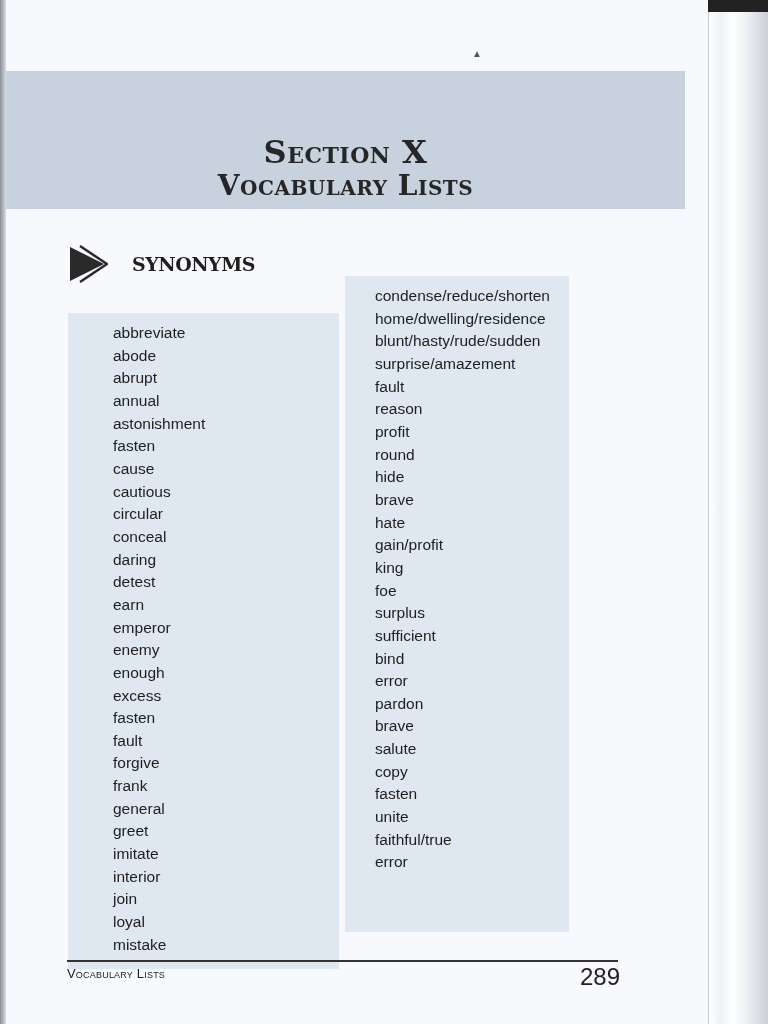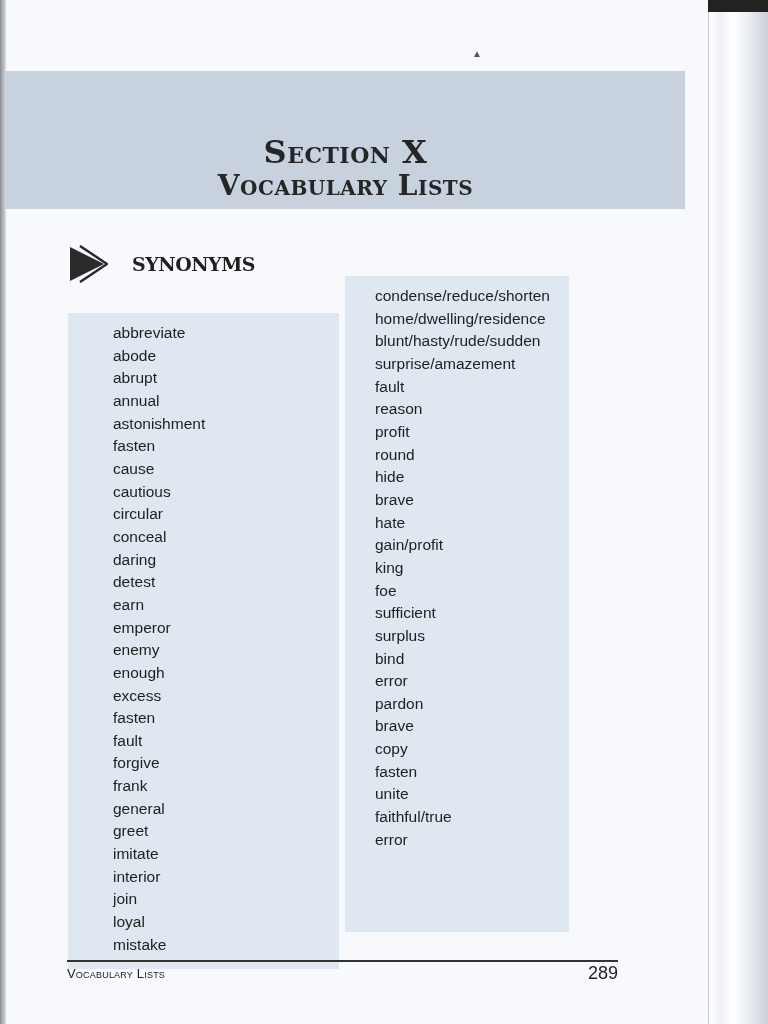--- a/index.html
+++ b/index.html
@@ -64,21 +64,21 @@
     .footer-rule {
       position: absolute; left: 67px; top: 960px; width: 551px; height: 1.5px;
       background: #333;
     }
     .footer-left {
       position: absolute; left: 67px; top: 966px;
       font-size: 13px; color: #222; font-variant: small-caps; letter-spacing: 0.2px;
     }
     .footer-right {
       position: absolute; left: 580px; top: 963px; width: 38px; text-align: right;
-      font-size: 18px; color: #222;
+      font-size: 24px; color: #222;
     }
   </style>
 </head>
 <body>
 
 <div class="left-edge"></div>
 <div class="corner-dark"></div>
 <div class="page-stack"></div>
 
 <div class="page"></div>
@@ -138,26 +138,27 @@
       <li>fault</li>
       <li>reason</li>
       <li>profit</li>
       <li>round</li>
       <li>hide</li>
       <li>brave</li>
       <li>hate</li>
       <li>gain/profit</li>
       <li>king</li>
       <li>foe</li>
+      <li>surplus</li>
       <li>sufficient</li>
-      <li>surplus</li>
       <li>bind</li>
       <li>error</li>
       <li>pardon</li>
       <li>brave</li>
+      <li>salute</li>
       <li>copy</li>
       <li>fasten</li>
       <li>unite</li>
       <li>faithful/true</li>
       <li>error</li>
     </ul>
 </div>
 
 <div class="footer-rule"></div>
 <div class="footer-left">Vocabulary Lists</div>

